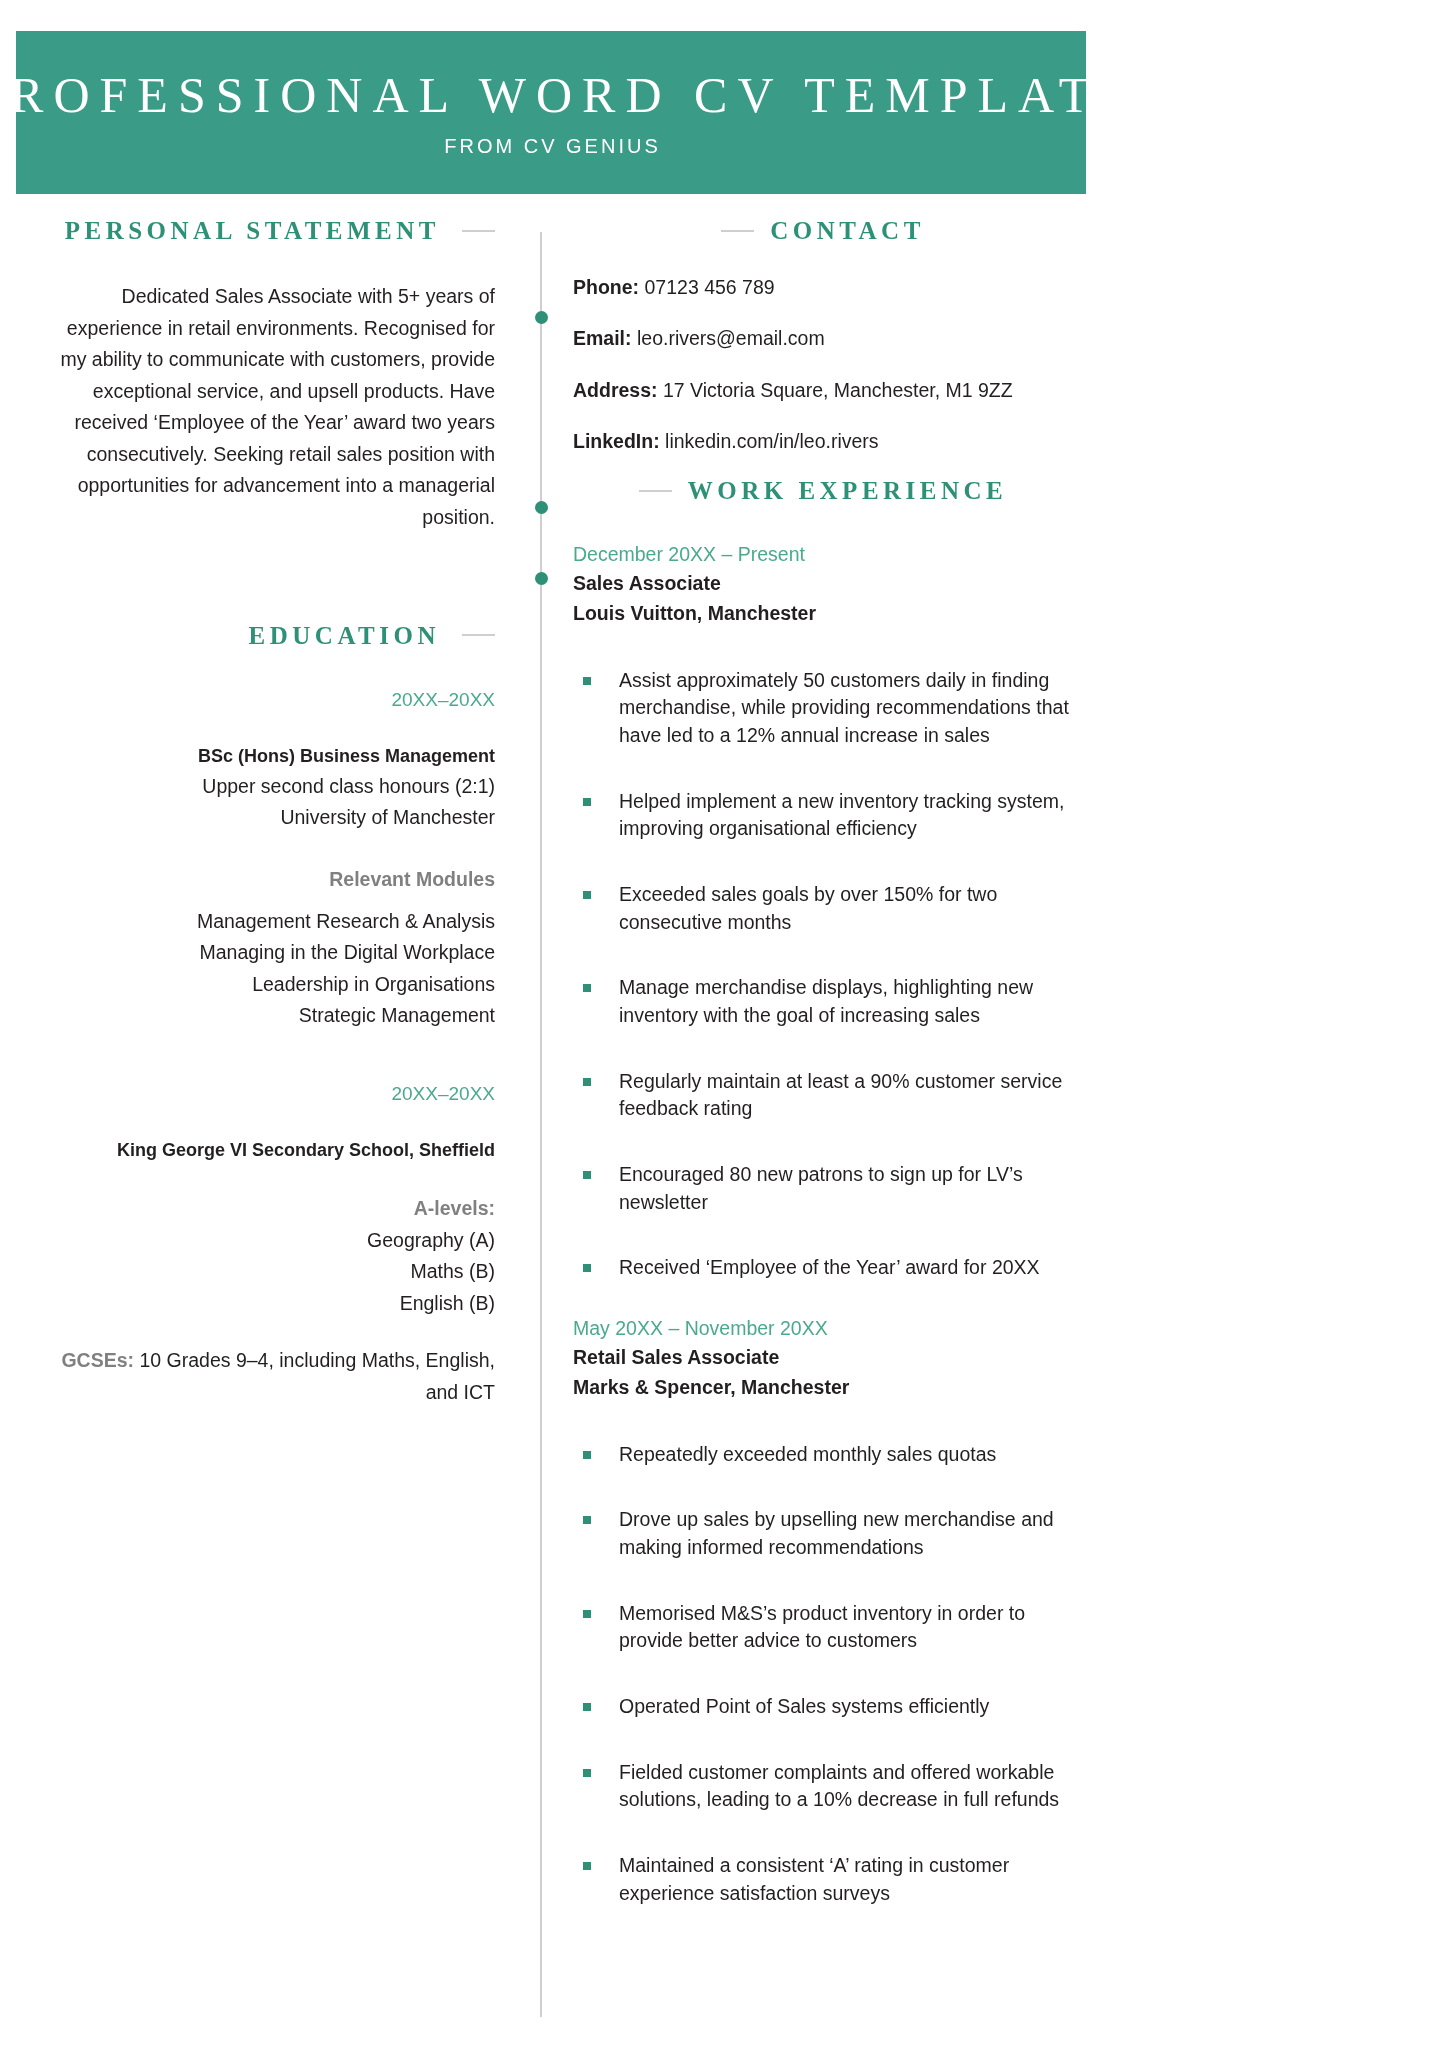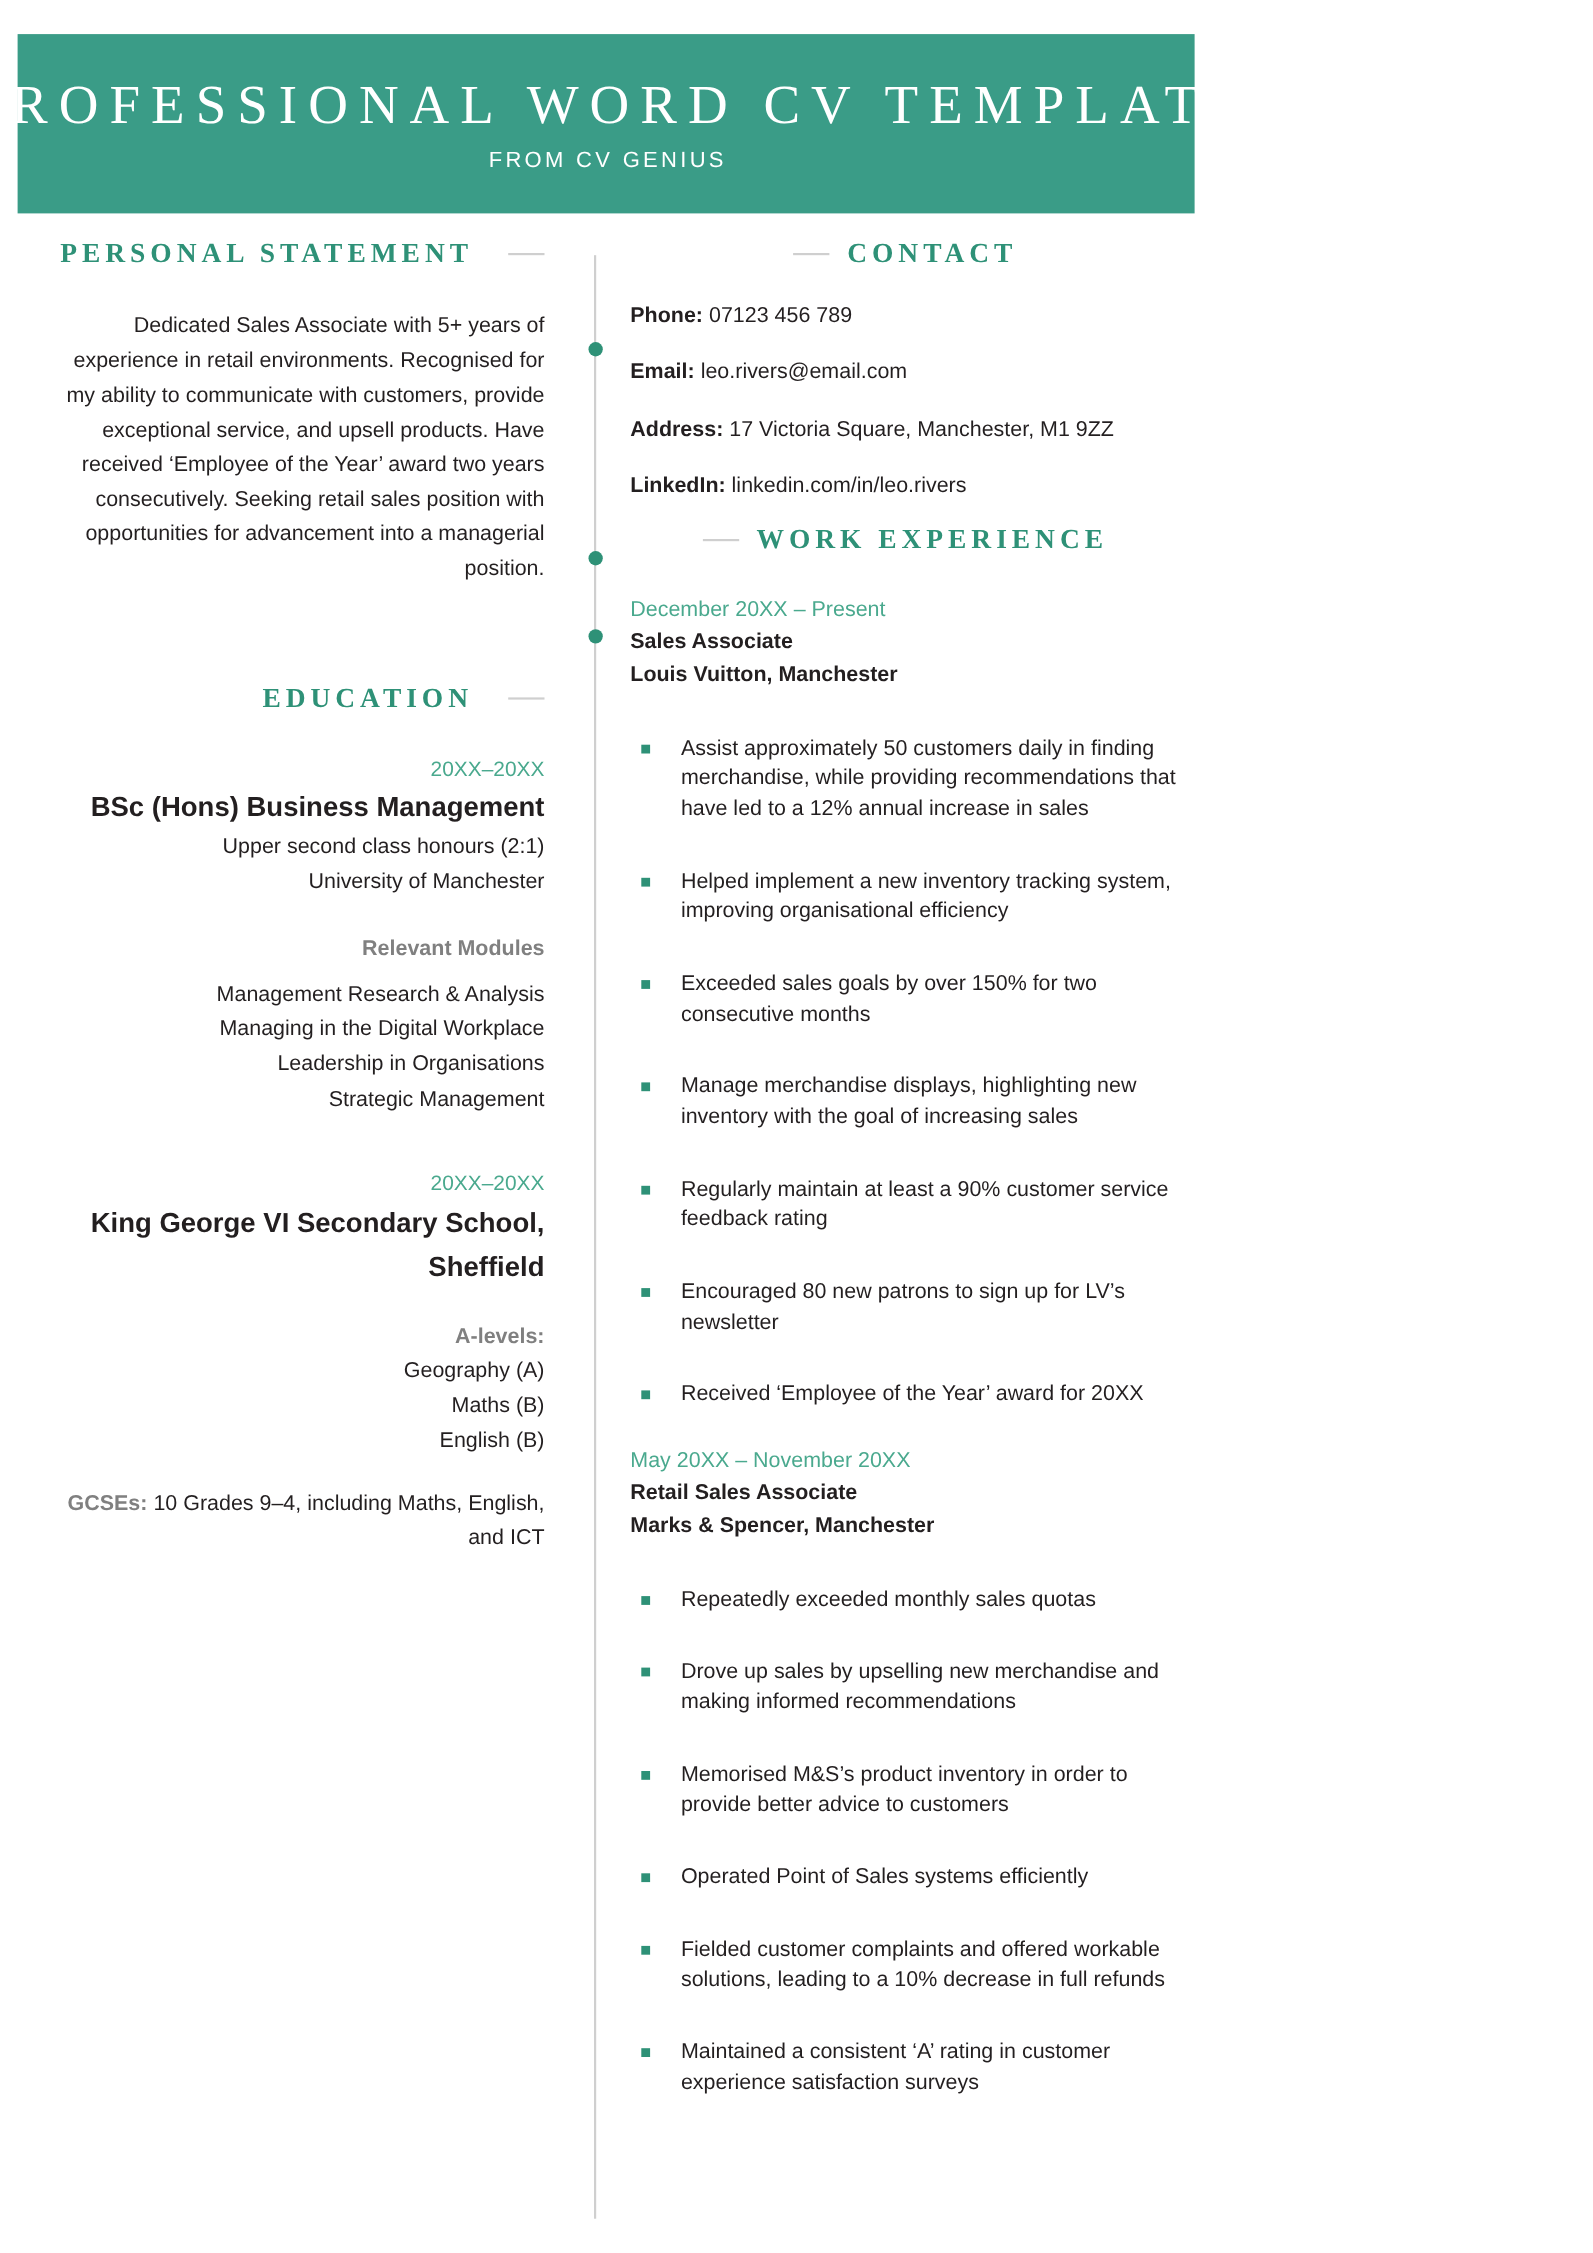--- a/index.html
+++ b/index.html
@@ -83,21 +83,21 @@
     font-weight: 700;
     letter-spacing: 4.5px;
     color: #2e9177;
     white-space: nowrap;
     line-height: 1;
   }
   .head-row-left {
     display: flex;
     align-items: center;
     justify-content: flex-end;
-    gap: 16px;
+    gap: 6px;
   }
   .head-row-right {
     display: flex;
     align-items: center;
     justify-content: center;
   }
   .connector {
     display: block;
     height: 2px;
     background: #cfcfcf;
@@ -125,24 +125,25 @@
     text-indent: 0;
   }
 
   .ed-block { margin-top: 0; }
   .ed-date {
     font-size: 19px;
     color: #4aa98e;
     line-height: 1.55;
   }
   .ed-title {
-    font-size: 25px;
+    font-size: 18px;
     font-weight: 700;
     color: #231f20;
     line-height: 1.6;
+    margin-top: 28px;
   }
   .ed-line {
     font-size: 19.5px;
     color: #231f20;
     line-height: 1.62;
   }
   .sub-head {
     font-size: 19.5px;
     font-weight: 700;
     color: #808080;

